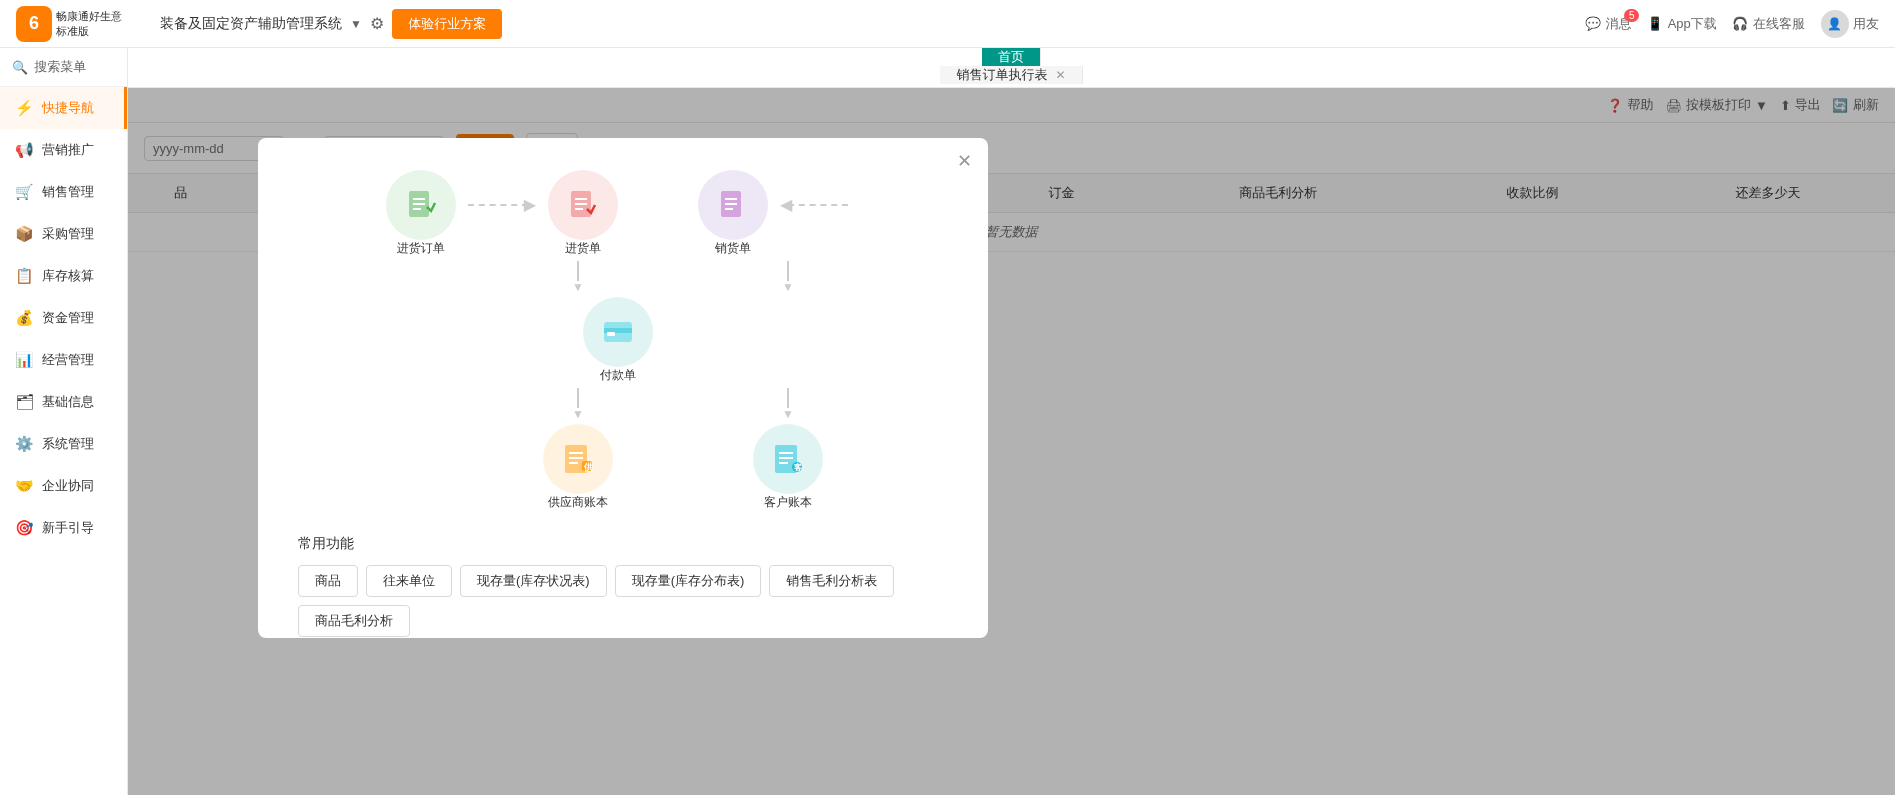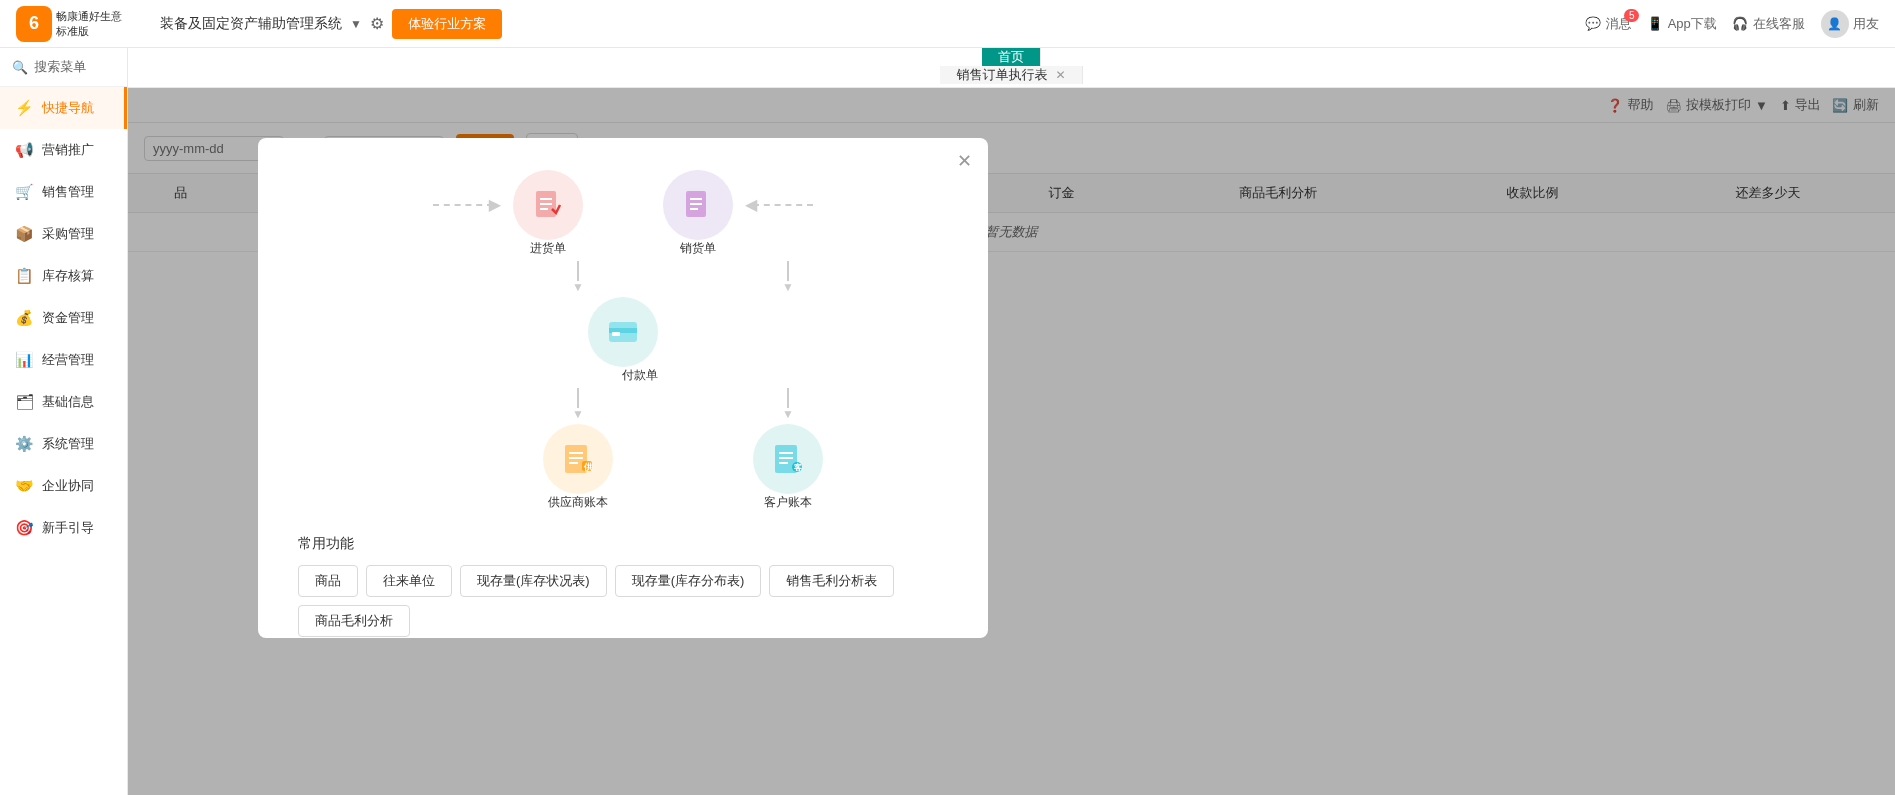--- a/index.html
+++ b/index.html
@@ -252,20 +252,32 @@
         </div>
 
         <div class="modal-overlay">
           <div class="quick-nav-modal" style="margin: 50px 130px; width: 730px;">
             <button class="modal-close">✕</button>
 
             <div style="padding-bottom: 16px;">
 
               <div style="display:flex; align-items:center; justify-content:center; margin-bottom:4px;">
 
+                <div class="node-block">
+                  <div class="flow-node node-green">
+                    <svg width="36" height="36" viewBox="0 0 36 36" fill="none">
+                      <rect x="6" y="4" width="20" height="26" rx="2" fill="#81c784" opacity="0.7"></rect>
+                      <line x1="10" y1="12" x2="22" y2="12" stroke="white" stroke-width="2"></line>
+                      <line x1="10" y1="17" x2="22" y2="17" stroke="white" stroke-width="2"></line>
+                      <line x1="10" y1="22" x2="18" y2="22" stroke="white" stroke-width="2"></line>
+                      <polyline points="24,20 28,24 32,16" stroke="#4caf50" stroke-width="2.5" fill="none"></polyline>
+                    </svg>
+                  </div>
+                  <span class="flow-node-label">进货订单</span>
+                </div>
 
                 <div style="display:flex; align-items:center; margin: 0 12px; margin-bottom:18px;">
                   <div style="width:60px; border-top: 2px dashed #ccc;"></div>
                   <span style="color:#ccc; font-size:16px; margin-left:-4px;">▶</span>
                 </div>
 
                 <div class="node-block">
                   <div class="flow-node node-red">
                     <svg width="36" height="36" viewBox="0 0 36 36" fill="none">
                       <rect x="6" y="4" width="20" height="26" rx="2" fill="#ef9a9a" opacity="0.8"></rect>
@@ -312,21 +324,21 @@
                     <div style="width:2px; height:20px; background:#ccc;"></div>
                     <span style="color:#ccc; font-size:12px; line-height:1;">▼</span>
                   </div>
                   <div style="width:90px;"></div>
                 </div>
               </div>
 
               <div style="display:flex; align-items:flex-start; justify-content:center; margin-bottom:4px;">
                 <div style="width:210px;"></div>
 
-                <div class="node-block" style="width:80px;align-items:flex-end;">
+                <div class="node-block" style="width:80px;">
                   <div class="flow-node node-teal" style="width:70px; height:70px;">
                     <svg width="36" height="36" viewBox="0 0 36 36" fill="none">
                       <rect x="4" y="8" width="28" height="20" rx="3" fill="#80deea" opacity="0.8"></rect>
                       <rect x="4" y="14" width="28" height="5" fill="#26c6da" opacity="0.5"></rect>
                       <rect x="7" y="18" width="8" height="4" rx="1" fill="white"></rect>
                     </svg>
                   </div>
                   <span class="flow-node-label">付款单</span>
                 </div>
                 <div style="width:130px;"></div>

